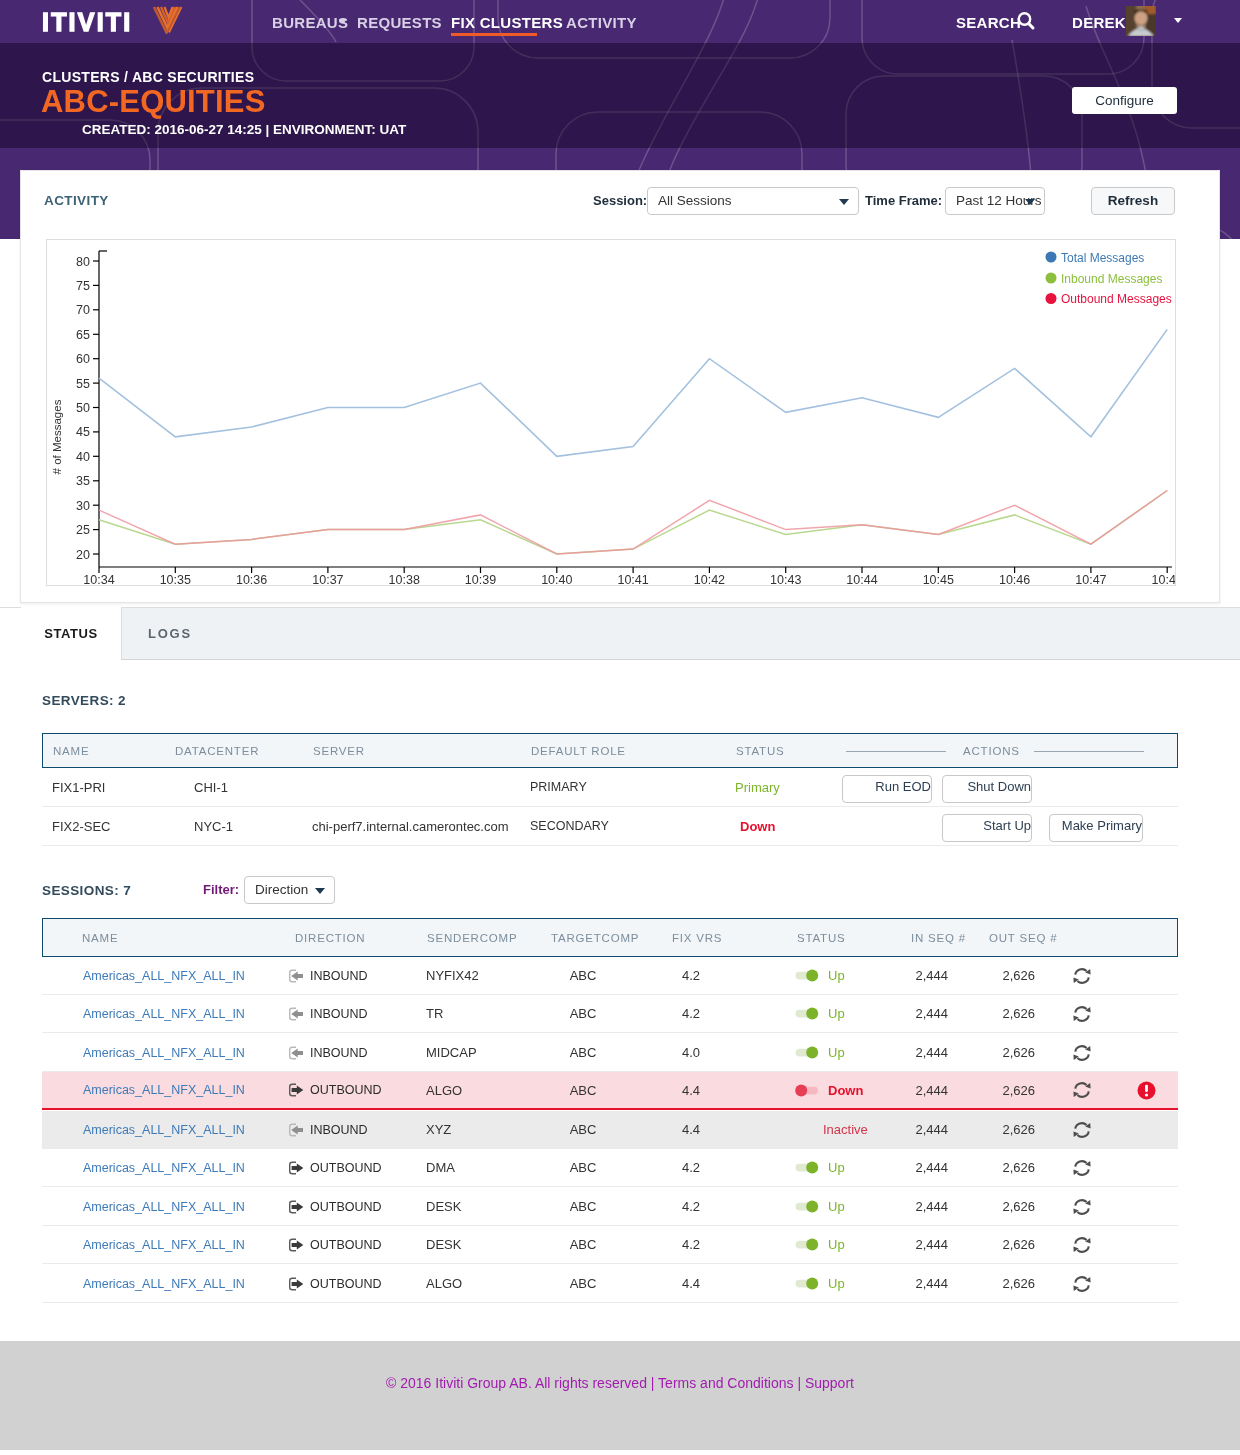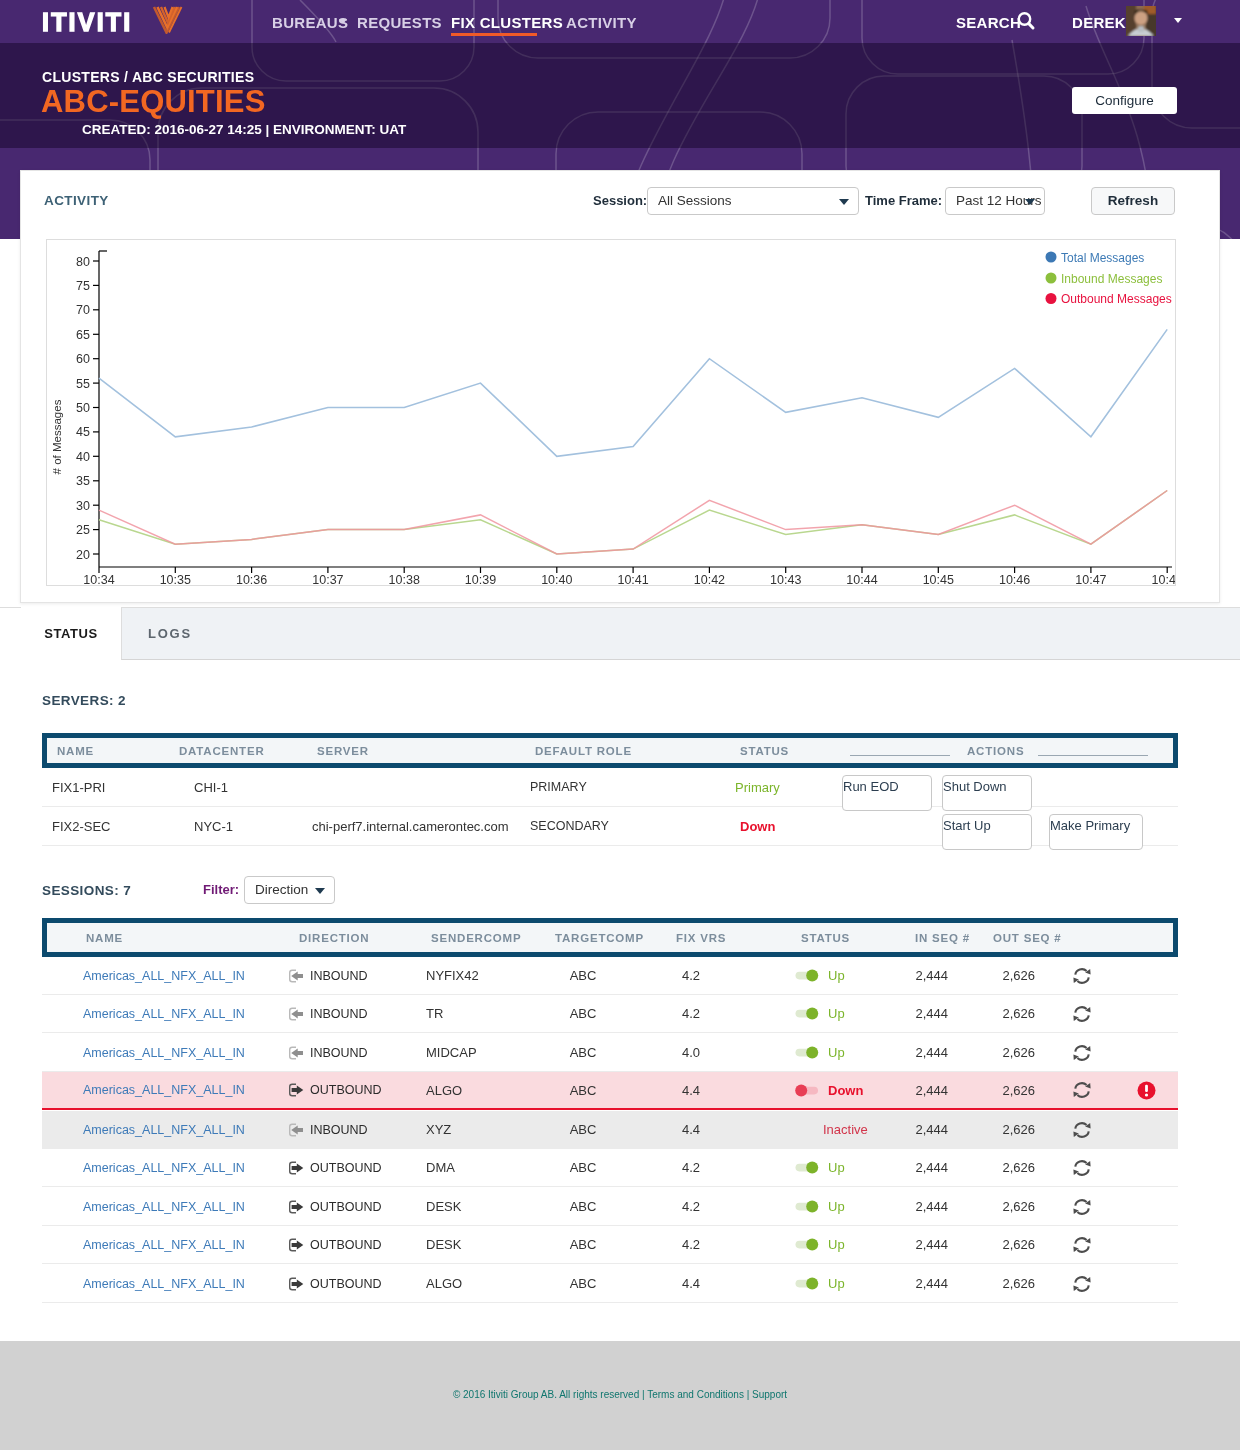--- a/index.html
+++ b/index.html
@@ -31,33 +31,33 @@
 #tabstrip { position:absolute; left:0; top:607px; width:1240px; height:53px; }
 #tabgray { position:absolute; left:121px; top:0; width:1119px; height:53px; background:#eff2f5; border-top:1px solid #ddd; border-bottom:1px solid #d5d5d5; border-left:1px solid #ddd; }
 #tabline { position:absolute; left:0; top:0; width:21px; height:1px; background:#ddd; }
 #tab-status { position:absolute; left:21px; top:0; width:100px; height:53px; background:#fff; color:#1a1a1a; font-size:13px; font-weight:bold; letter-spacing:0.6px; text-align:center; line-height:53px; }
 #tab-logs { position:absolute; left:121px; top:0; width:98px; height:52px; color:#5d666e; font-size:13px; font-weight:bold; letter-spacing:1.8px; text-align:center; line-height:53px; }
 
 
 .sechead { position:absolute; color:#334b5c; font-size:13.5px; font-weight:bold; letter-spacing:0.4px; }
 
 
-.thead { position:absolute; left:42px; width:1136px; background:#f3f6f8; border:5px solid #0c4a6e; color:#7c8d9c; font-size:11.5px; letter-spacing:0.8px;font-weight:bold; }
+.thead { position:absolute; left:42px; width:1136px; background:#f3f6f8; border:1px solid #0c4a6e; color:#7c8d9c; font-size:11.5px; letter-spacing:0.8px; }
 .th { position:absolute; top:0; height:100%; display:flex; align-items:center; }
 .row { position:absolute; left:42px; width:1136px; border-bottom:1px solid #ebebeb; font-size:13px; color:#333; }
 .cell { position:absolute; top:0; height:100%; display:flex; align-items:center; }
-.btn { position:absolute; height:36px; background:#fff; border:1px solid #c8c8c8; border-radius:4px; color:#2c3e50; font-size:13px; text-align:left; }
+.btn { position:absolute; height:28px; background:#fff; border:1px solid #c8c8c8; border-radius:4px; color:#2c3e50; font-size:13px; text-align:right; }
 .link { color:#3d7ab8; font-size:12.5px; }
 .up { color:#7cb52b; }
 .down { color:#e8112d; font-weight:bold; }
 .inactive { color:#d2344a; }
 
 
 #footer { position:absolute; left:0; top:1341px; width:1240px; height:109px; background:#d1d1d1; }
-#footer div { margin-top:48px; text-align:center; color:#0f766e; font-size:10px; }
+#footer div { margin-top:34px; text-align:center; color:#a21caf; font-size:14px; }
 </style>
 </head>
 <body>
 <div id="page">
 
   <div id="header">
     <svg width="1240" height="239" style="position:absolute;left:0;top:0">
       <g fill="none" stroke="rgba(255,255,255,0.20)" stroke-width="1.5">
         <rect x="252" y="-60" width="222" height="141" rx="34"></rect>
         <rect x="498" y="-75" width="332" height="133" rx="40"></rect>

